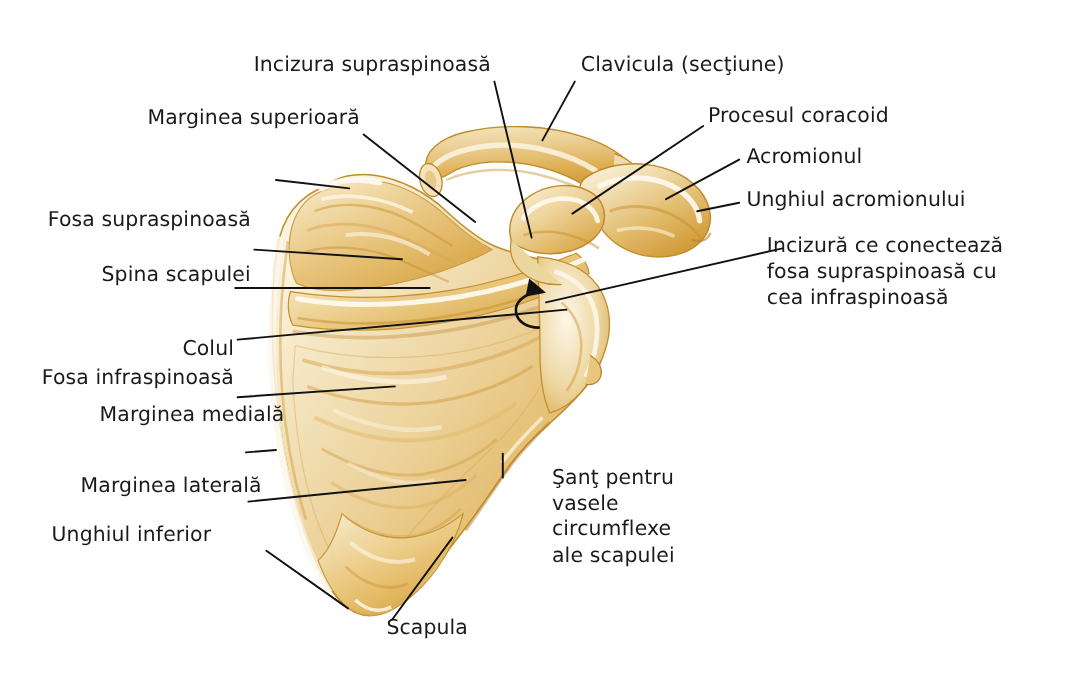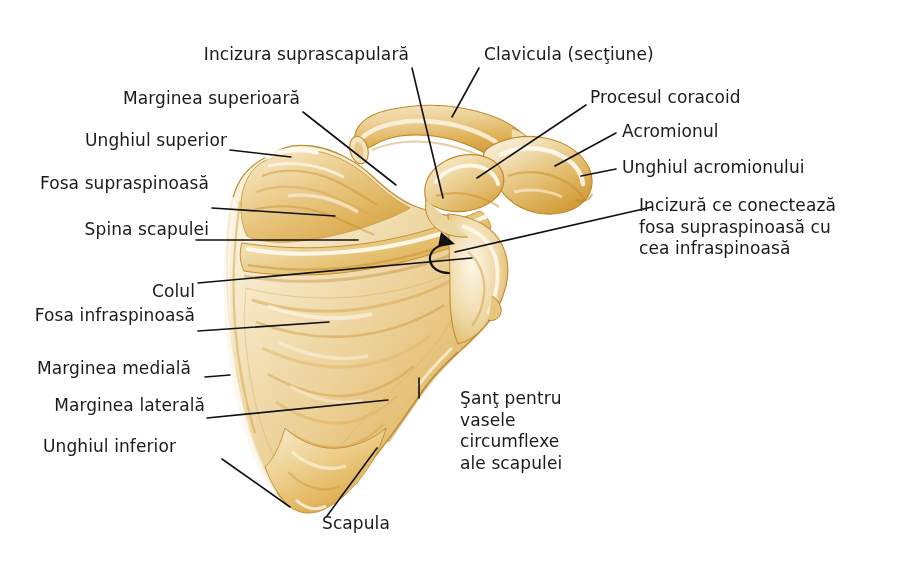--- a/index.html
+++ b/index.html
@@ -263,37 +263,36 @@
 
       <line x1="479" y1="68" x2="452" y2="117"></line>
       <line x1="586" y1="105" x2="477" y2="178"></line>
       <line x1="616" y1="133" x2="555" y2="166"></line>
       <line x1="616" y1="169" x2="581" y2="176"></line>
       <line x1="652" y1="207" x2="455" y2="252"></line>
       <line x1="419" y1="378" x2="419" y2="398"></line>
     </g>
   </svg>
 
-  <div class="label right-aligned" style="left:0px; top:44px; width:409px;">Incizura suprascapulară</div>
+  <div class="label right-aligned" style="left:0px; top:44px; width:409px;">Incizura supraspinoasă</div>
 
   <div class="label right-aligned" style="left:0px; top:88px; width:300px;">Marginea superioară</div>
 
-  <div class="label right-aligned" style="left:0px; top:130px; width:227px;">Unghiul superior</div>
 
   <div class="label right-aligned" style="left:0px; top:173px; width:209px;">Fosa supraspinoasă</div>
 
   <div class="label right-aligned" style="left:0px; top:219px; width:193px;margin-left:16px;">Spina scapulei</div>
 
   <div class="label right-aligned" style="left:0px; top:263px; width:195px;margin-top:18px;">Colul</div>
 
   <div class="label right-aligned" style="left:0px; top:305px; width:195px;">Fosa infraspinoasă</div>
 
-  <div class="label right-aligned" style="left:0px; top:358px; width:191px;">Marginea medială</div>
-
-  <div class="label right-aligned" style="left:0px; top:395px; width:205px;">Marginea laterală</div>
+  <div class="label right-aligned" style="left:0px; top:336px; width:191px;padding-left:46px;">Marginea medială</div>
+
+  <div class="label right-aligned" style="left:0px; top:395px; width:205px;padding-left:13px;">Marginea laterală</div>
 
   <div class="label right-aligned" style="left:0px; top:436px; width:219px;text-align:center;">Unghiul inferior</div>
 
   <div class="label" style="left:322px; top:513px;">Scapula</div>
 
   <div class="label" style="left:484px; top:44px;">Clavicula (secţiune)</div>
 
   <div class="label" style="left:590px; top:87px;">Procesul coracoid</div>
 
   <div class="label" style="left:622px; top:121px;">Acromionul</div>

